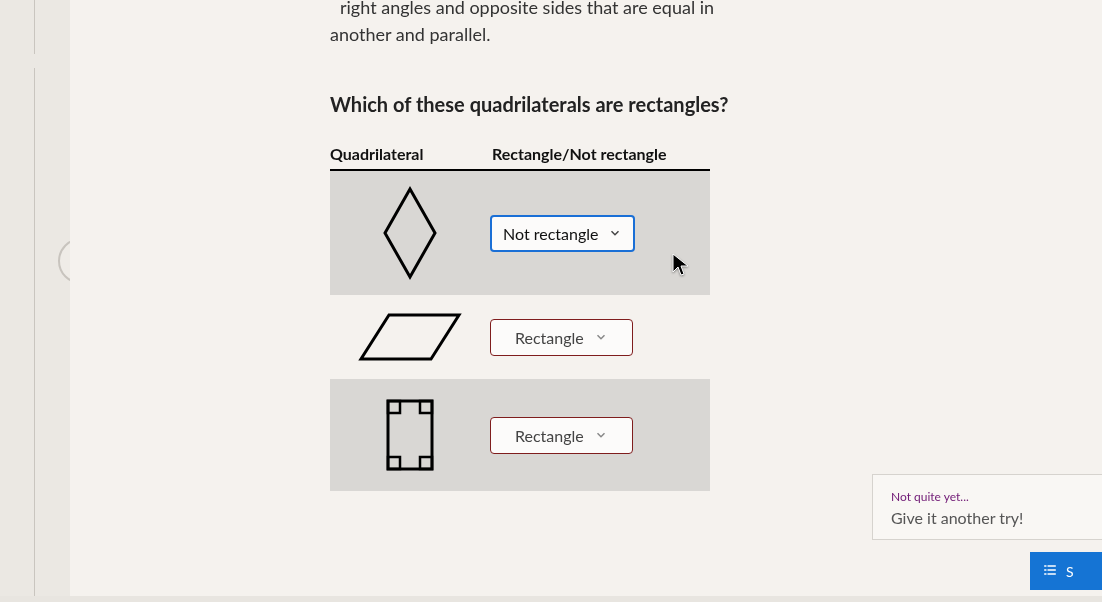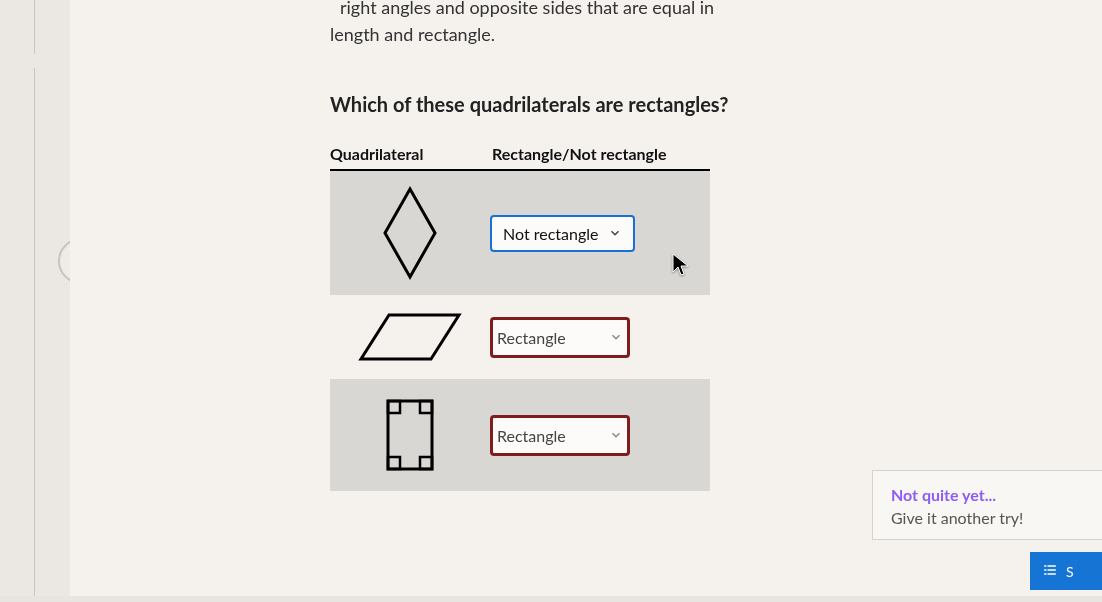--- a/index.html
+++ b/index.html
@@ -77,23 +77,23 @@
     .select-cell {
       flex: 1;
       display: flex;
       align-items: center;
     }
     .shape-svg { display: block; }
     .dropdown {
       display: inline-flex;
       align-items: center;
       background: #fcfbfa;
-      border: 3px solid #7f1d1d;
+      border: 1px solid #7f1d1d;
       border-radius: 4px;
-      padding: 8px 4px;
+      padding: 8px 24px;
       font-size: 16px;
       color: #444;
       cursor: pointer;
       min-width: 140px;
       justify-content: space-between;
       gap: 10px;
     }
     .dropdown.active {
       border: 2px solid #1a6fd6;
       color: #111;
@@ -153,23 +153,23 @@
       right: 0;
       bottom: 56px;
       width: 230px;
       background: #f9f7f4;
       border-top: 1px solid #d6d3ce;
       border-left: 1px solid #d6d3ce;
       border-bottom: 1px solid #d6d3ce;
       padding: 14px 14px 12px 18px;
     }
     .feedback-title {
-      font-size: 16px;
-      font-weight: 700;
-      color: #8b5cf6;
+      font-size: 12px;
+      font-weight: 400;
+      color: #701a75;
     }
     .feedback-sub {
       font-size: 16px;
       color: #555;
       margin-top: 4px;
     }
     .blue-bar {
       position: absolute;
       right: 0;
       bottom: 6px;
@@ -198,21 +198,21 @@
   <div class="left-rail"></div>
 
   <div class="nav-prev">
     <span>&lt;</span>
   </div>
 
   <div class="content-area">
 
     <div class="intro-text">
       <div class="intro-line1">right angles and opposite sides that are equal in</div>
-      <div>length and rectangle.</div>
+      <div>another and parallel.</div>
     </div>
 
     <div class="question">Which of these quadrilaterals are rectangles?</div>
 
     <div class="table-wrap">
       <div class="table-head">
         <div class="th th-quad">Quadrilateral</div>
         <div class="th th-rect">Rectangle/Not rectangle</div>
       </div>
 

